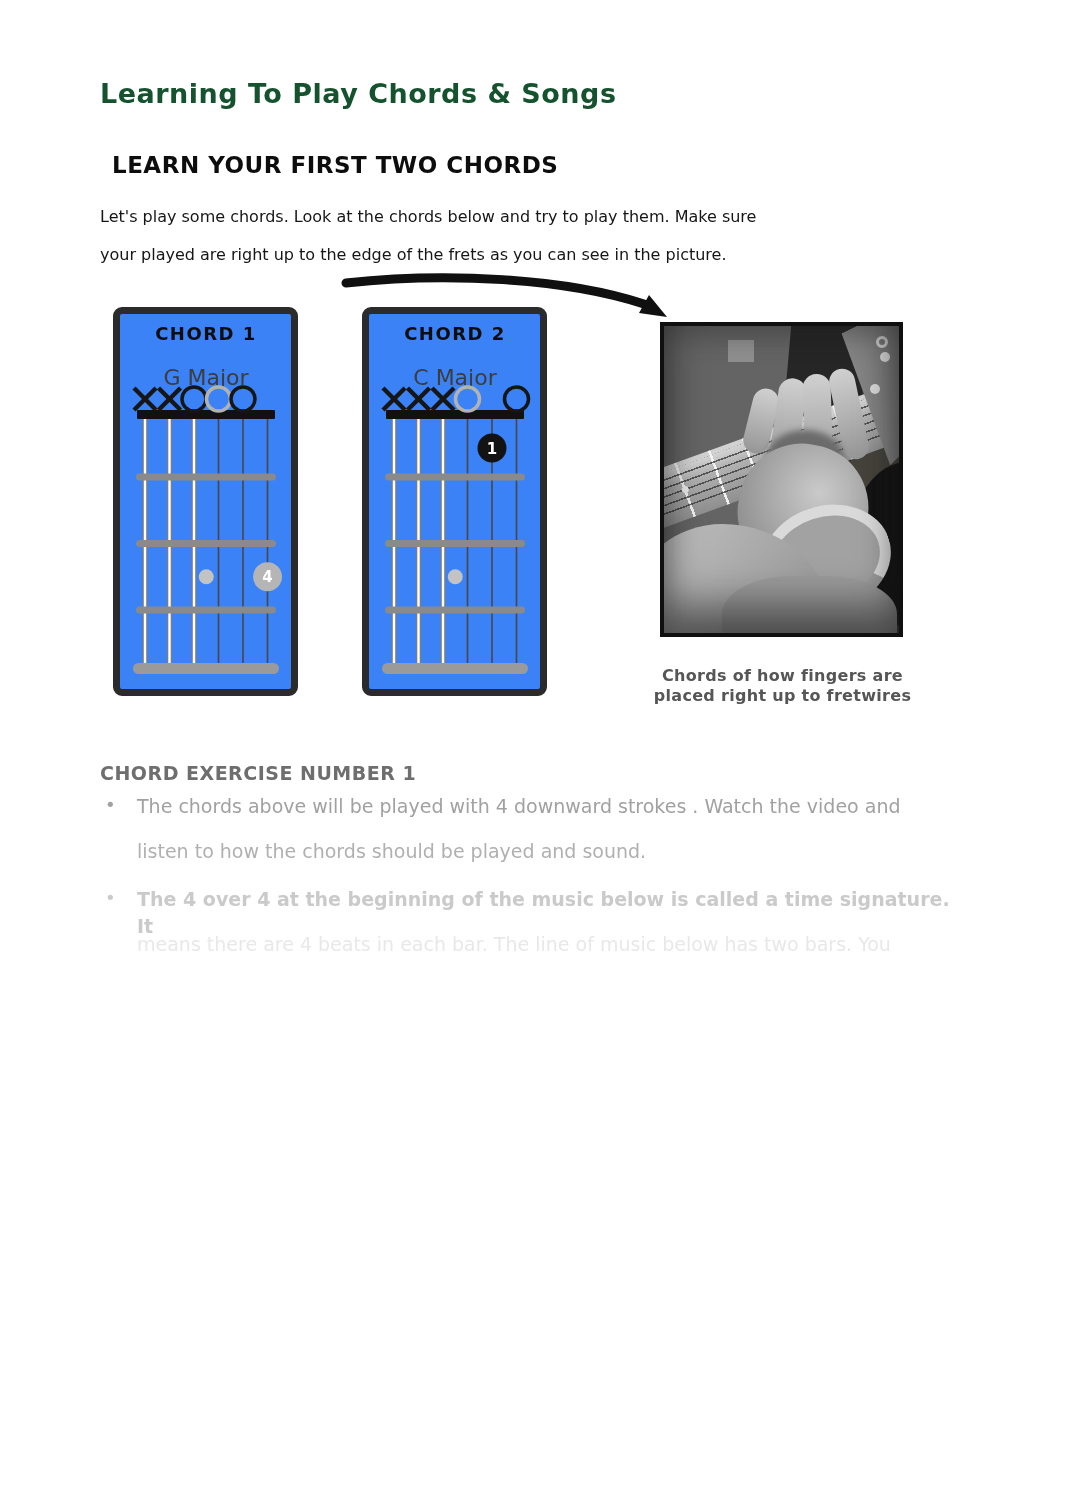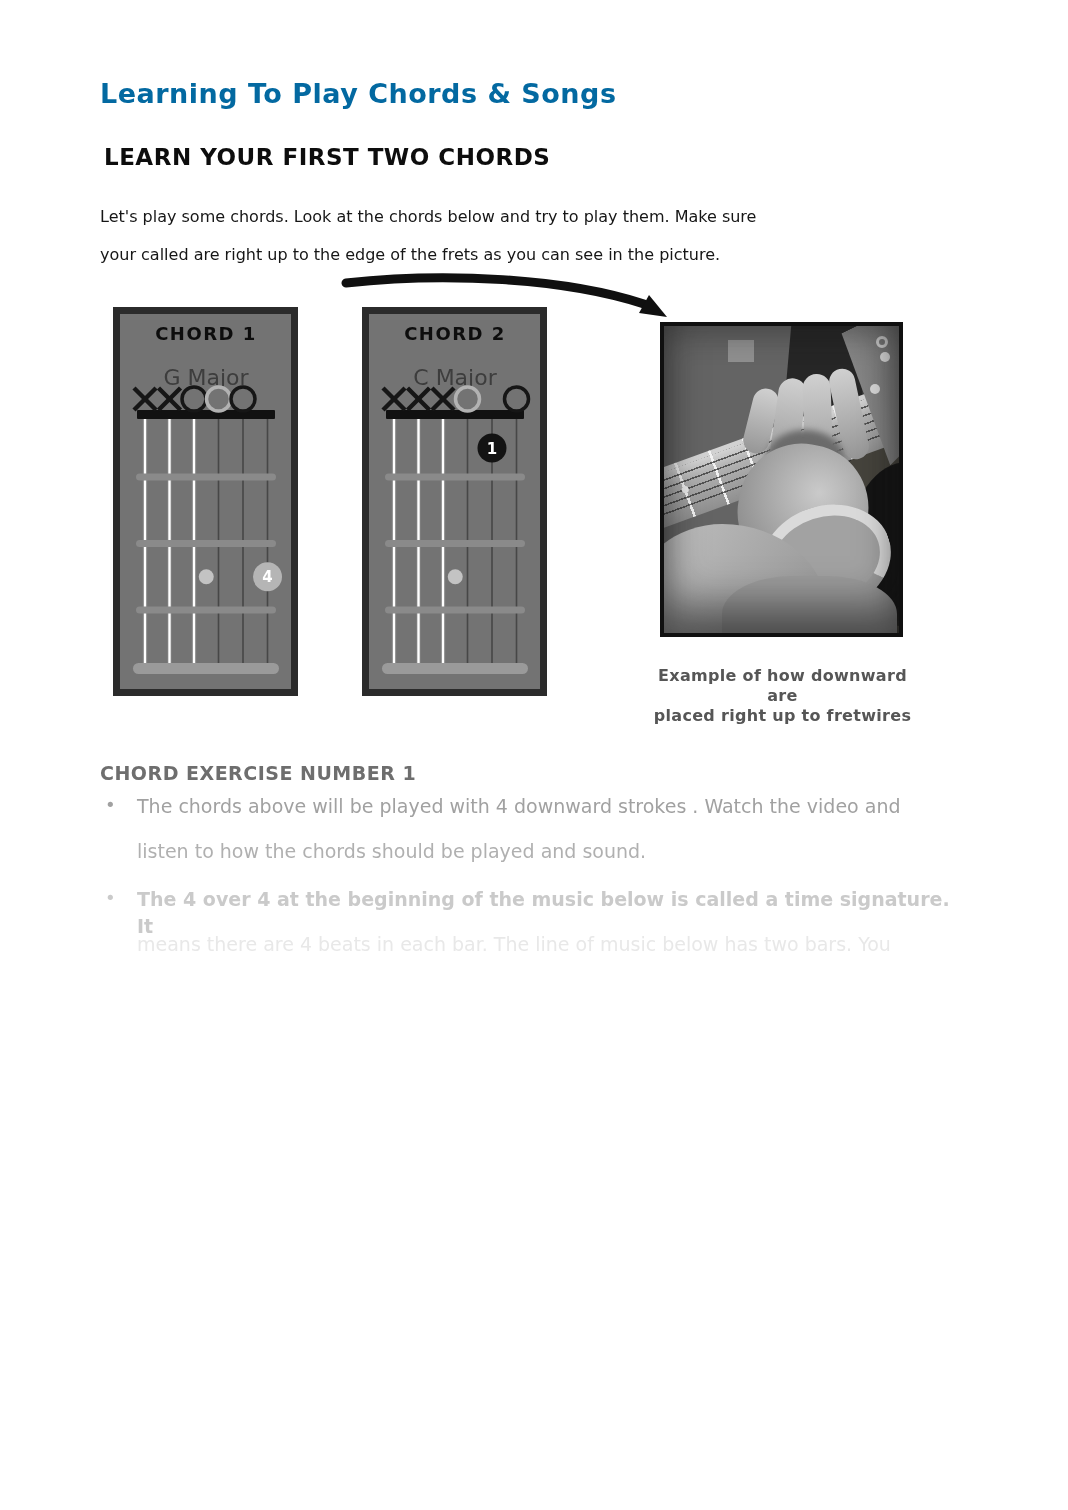--- a/index.html
+++ b/index.html
@@ -1,26 +1,26 @@
 <!DOCTYPE html>
 <html><head>
 <meta charset="utf-8">
 <style>
   html,body{margin:0;padding:0;background:#ffffff;}
   body{width:1068px;height:1510px;font-family:"DejaVu Sans","Liberation Sans",sans-serif;}
   .page{position:relative;width:1068px;height:1510px;background:#ffffff;overflow:hidden;}
 
-  .title{position:absolute;left:100px;top:78px;margin:0;font-size:27px;font-weight:bold;color:#0369a1;letter-spacing:.5px;}
-  .subtitle{position:absolute;left:100px;top:140px;margin:4px;font-size:23px;font-weight:bold;color:#0d0d0d;letter-spacing:.5px;}
+  .title{position:absolute;left:100px;top:78px;margin:0;font-size:27px;font-weight:bold;color:#14532d;letter-spacing:.5px;}
+  .subtitle{position:absolute;left:100px;top:140px;margin:12px;font-size:23px;font-weight:bold;color:#0d0d0d;letter-spacing:.5px;}
   .intro{position:absolute;left:100px;top:198px;width:860px;font-size:16px;line-height:38px;color:#161616;}
 
   .arrow{position:absolute;left:330px;top:266px;width:345px;height:62px;}
 
   .chordbox{position:absolute;top:307px;width:185px;height:389px;box-sizing:border-box;
-    border:7px solid #2b2b2b;border-radius:0;background:#737373;}
+    border:7px solid #2b2b2b;border-radius:9px;background:#3b82f6;}
   .c-title{font-family:"DejaVu Sans",sans-serif;font-weight:bold;font-size:18px;letter-spacing:1.5px;fill:#0d0d0d;}
   .c-name{font-family:"DejaVu Sans",sans-serif;font-size:22px;fill:#3d3d3d;}
   .f-num{font-family:"DejaVu Sans",sans-serif;font-weight:bold;font-size:15px;fill:#ffffff;}
 
   .photo{position:absolute;left:660px;top:322px;width:243px;height:315px;box-sizing:border-box;
     border:4px solid #101010;background:#646464;overflow:hidden;}
   .photo *{position:absolute;}
   .ph-band{left:118px;top:0;width:90px;height:210px;background:#262626;transform:skewX(-5deg);}
   .ph-band2{left:198px;top:0;width:42px;height:170px;background:#353535;}
   .ph-patch{left:64px;top:14px;width:26px;height:22px;background:#8f8f8f;}
@@ -61,21 +61,21 @@
 </head>
 <body>
 
 <div class="page">
 
   <h1 class="title">Learning To Play Chords &amp; Songs</h1>
   <h2 class="subtitle">LEARN YOUR FIRST TWO CHORDS</h2>
 
   <div class="intro">
     <div>Let's play some chords. Look at the chords below and try to play them. Make sure</div>
-    <div>your called are right up to the edge of the frets as you can see in the picture.</div>
+    <div>your played are right up to the edge of the frets as you can see in the picture.</div>
   </div>
 
   <svg class="arrow" viewBox="0 0 345 62" aria-hidden="true">
     <path d="M16,17 C115,6 235,12 314,38" fill="none" stroke="#101010" stroke-width="9" stroke-linecap="round"></path>
     <path d="M337,51 L309,47 L319,29 Z" fill="#101010"></path>
   </svg>
 
   <div class="chordbox" style="left:113px">
     <svg id="chord-svg-0" width="171" height="375" viewBox="0 0 171 375">
         <text x="86" y="26" text-anchor="middle" class="c-title">CHORD 1</text>
@@ -174,21 +174,21 @@
     <div class="ph-fng" style="left:172px;top:42px;width:26px;height:92px;transform:rotate(-12deg)"></div>
     <div class="ph-knuckle"></div>
     <div class="ph-palm"></div>
     <div class="ph-cuff"></div>
     <div class="ph-sleeve"></div>
     <div class="ph-sleeve2"></div>
     <div class="ph-vig"></div>
   </div>
 
   <div class="caption">
-    <div>Example of how downward are</div>
+    <div>Chords of how fingers are</div>
     <div>placed right up to fretwires</div>
   </div>
 
   <div class="ex-heading">CHORD EXERCISE NUMBER 1</div>
 
   <div class="bline" style="top:793px">
     <span class="bdot" style="color: rgb(161, 161, 161);">•</span>
     <span style="color: rgb(161, 161, 161);">The chords above will be played with 4 downward strokes . Watch the video and</span>
   </div>
   <div class="bline" style="top:838px">

